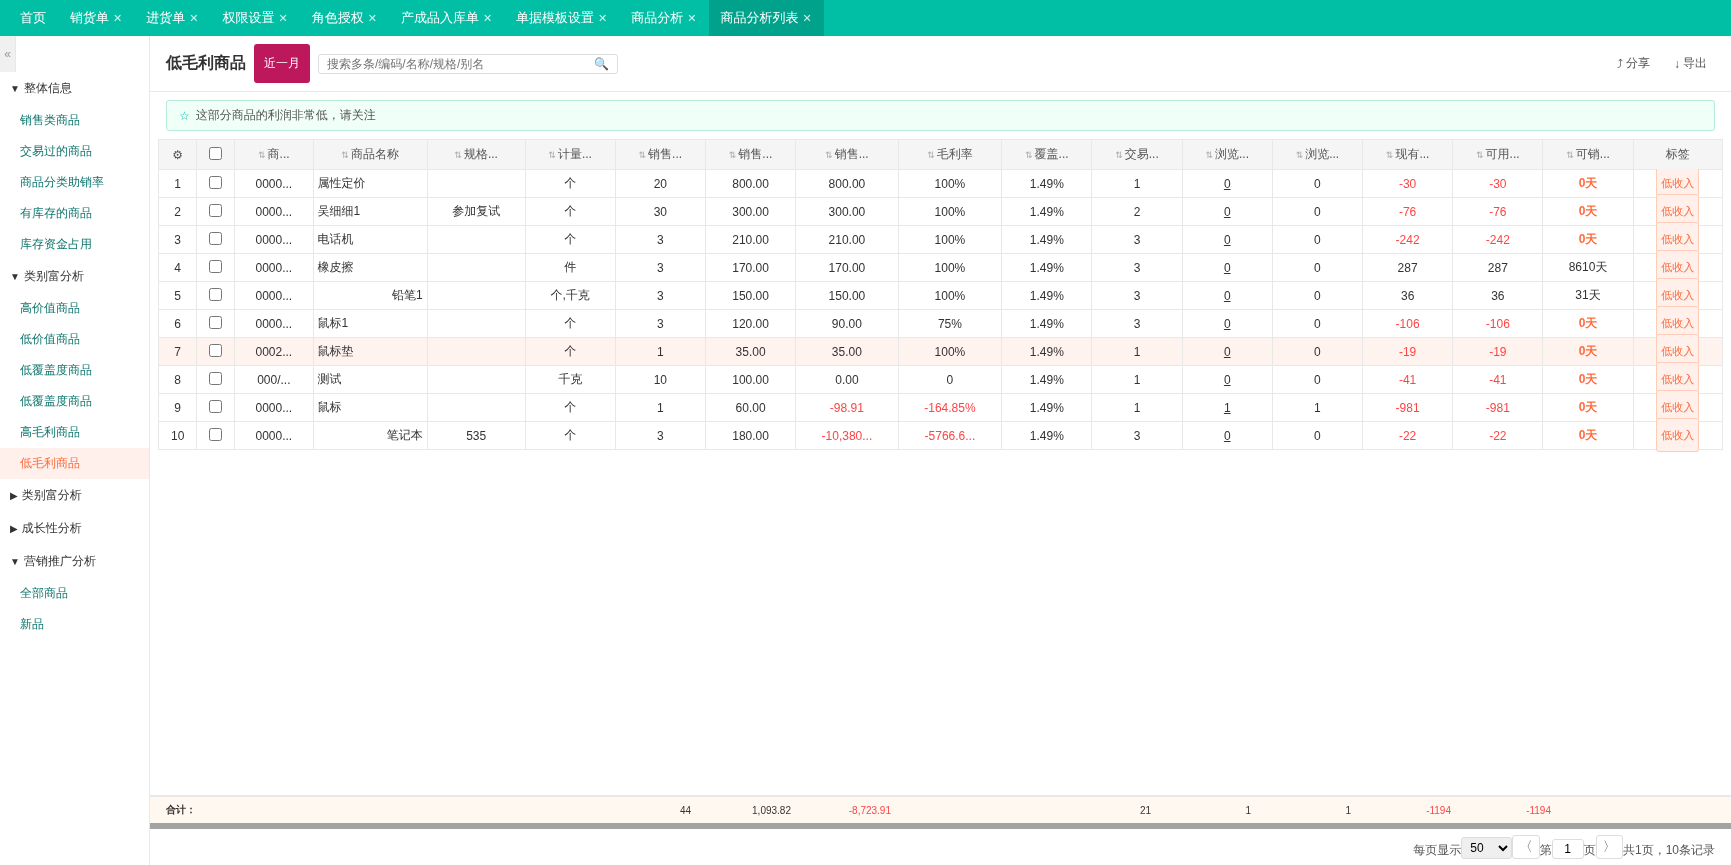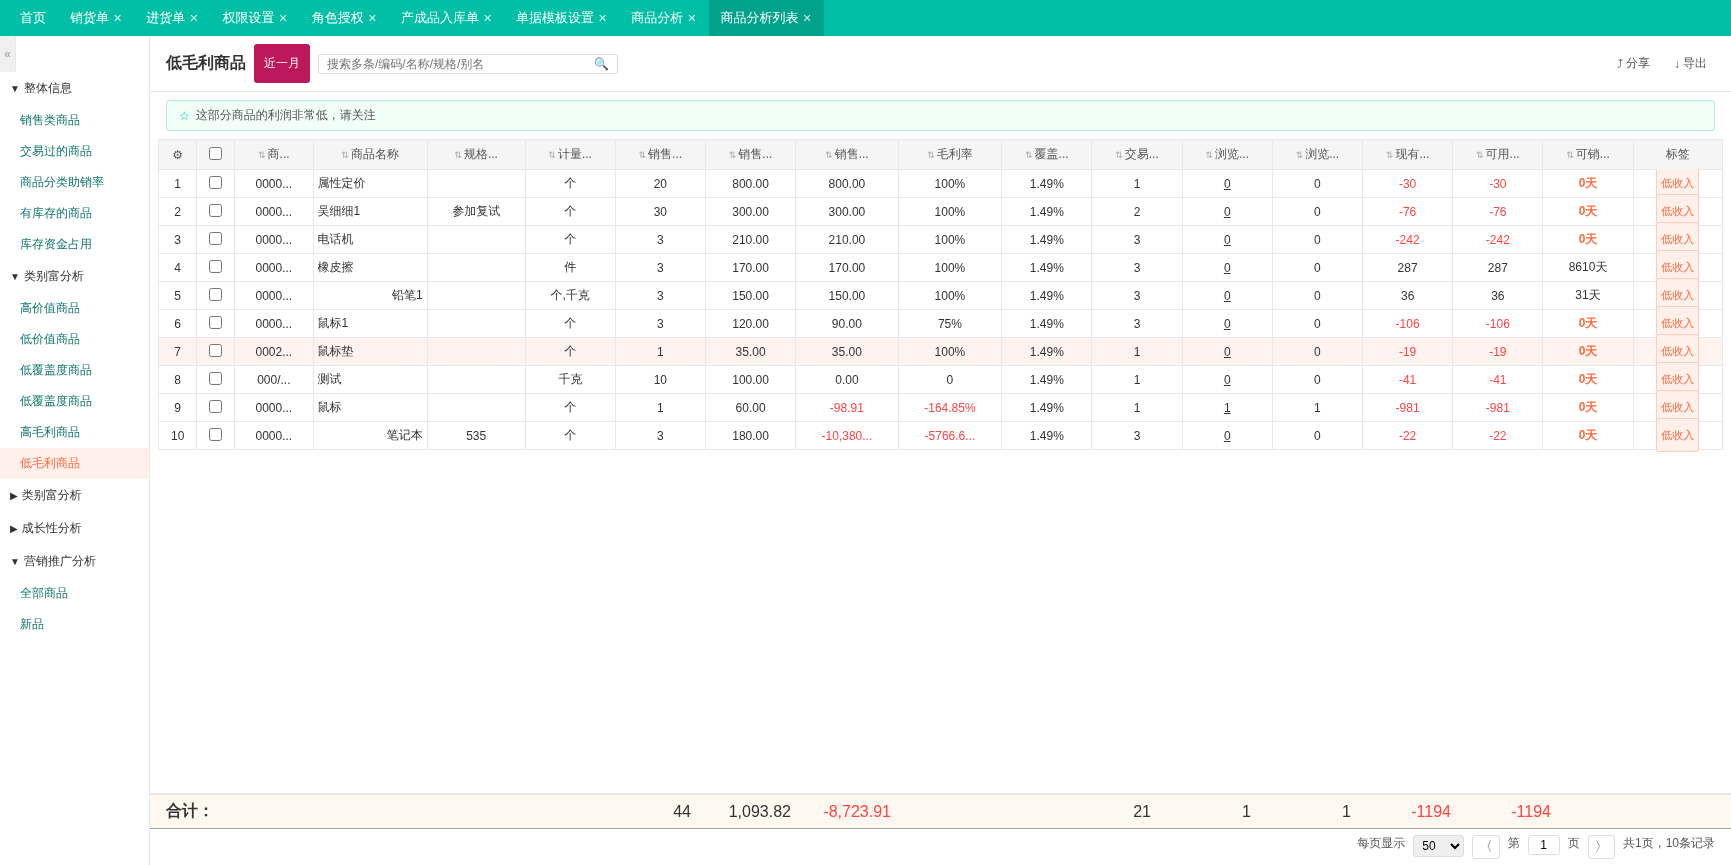--- a/index.html
+++ b/index.html
@@ -194,35 +194,35 @@
     .negative { color: #ff4444; }
     .sort-arrow { color: #aaa; font-size: 9px; }
 
     
     .table-footer {
       border-top: 2px solid #e8e8e8;
       padding: 6px 16px;
       display: flex;
       align-items: center;
       background: #fff8f0;
-      font-size: 16px;
+      font-size: 10px;
       gap: 20px;
       margin-top: 12px;
     }
     .footer-label { color: #333; font-weight: bold; }
     .footer-cell { min-width: 80px; text-align: right; padding: 0 4px; }
 
     
     .pagination-bar {
       display: flex;
-      align-items: flex-start;
+      align-items: flex-end;
       justify-content: flex-end;
       padding: 6px 16px;
-      border-top: 1px solid #a3a3a3;
-      gap: 8px;
+      border-top: 6px solid #a3a3a3;
+      gap: 0;
       font-size: 12px;
       color: #555;
     }
     .pagination-bar select {
       border: 1px solid #ddd;
       border-radius: 3px;
       padding: 2px 4px;
       font-size: 12px;
     }
     .pagination-btn {

